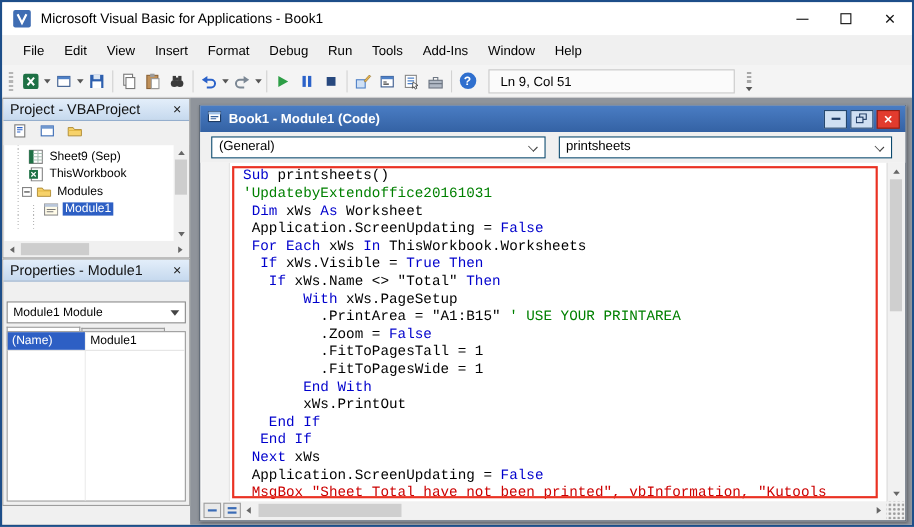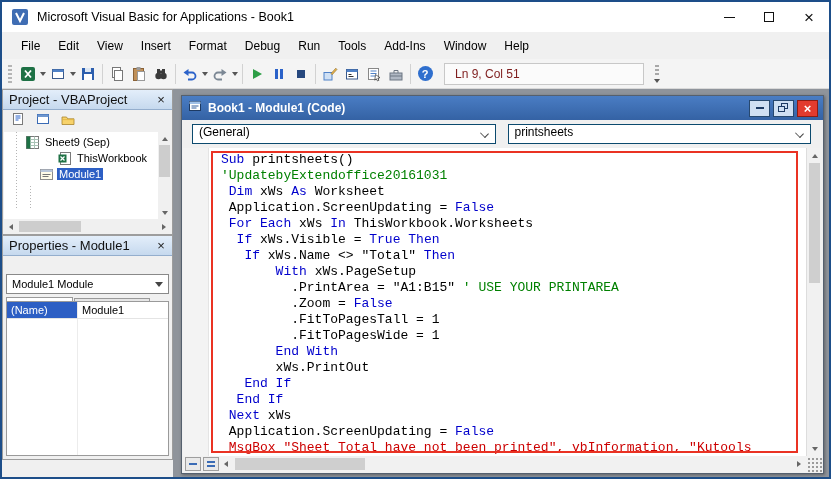--- a/index.html
+++ b/index.html
@@ -22,21 +22,21 @@
 
   
   .toolbar{position:absolute;top:57px;left:0;right:0;height:30px;background:#f4f4f4;border-bottom:1px solid #d9d9d9;display:flex;align-items:center;padding-left:4px}
   .tb-grip{width:4px;height:18px;margin:0 5px 0 2px;background:repeating-linear-gradient(to bottom,#b5b5b5 0 2px,transparent 2px 4px)}
   .tb-buttons{display:flex;align-items:center}
   .tb-btn{width:22px;height:24px;display:flex;align-items:center;justify-content:center}
   .tb-ic{display:flex;align-items:center;justify-content:center}
   .tb-dd{width:8px;height:24px;display:flex;align-items:center;justify-content:center}
   .dd-caret{width:0;height:0;border-left:3.5px solid transparent;border-right:3.5px solid transparent;border-top:4px solid #555}
   .tb-sep{width:1px;height:20px;background:#d2d2d2;margin:0 3px}
-  .ln-indicator{margin-left:8px;width:200px;height:22px;background:#fbfbfb;border:1px solid #c8c8c8;font-size:12px;color:#7f1d1d;display:flex;align-items:center;padding-left:10px}
+  .ln-indicator{margin-left:8px;width:224px;height:22px;background:#fbfbfb;border:1px solid #c8c8c8;font-size:12px;color:#000000;display:flex;align-items:center;padding-left:10px}
   .tb-overflow{margin-left:10px;height:24px;display:flex;flex-direction:column;align-items:center;justify-content:center}
   .tb-overflow .dots{width:4px;height:12px;background:repeating-linear-gradient(to bottom,#a8a8a8 0 2px,transparent 2px 4px)}
   .tb-overflow .dd-caret{margin-top:2px}
   .help-circle{width:15px;height:15px;border-radius:50%;background:#2f6fce;color:#fff;font-size:11px;font-weight:bold;display:flex;align-items:center;justify-content:center}
 
   
   .workspace{position:absolute;top:87px;left:0;right:0;bottom:0;background:#8f949b}
   .leftcol{position:absolute;top:0;left:0;width:171px;height:100%;background:#f0f0f0}
   .panel{position:absolute;left:0;width:100%;border:1px solid #9d9d9d;background:#f0f0f0;overflow:hidden}
   .project-panel{top:0;height:146px}
@@ -342,29 +342,39 @@
             <div class="tree-row" style="padding-left: 22px;">
               <span class="icon">
                 <svg width="13" height="13">
                   <rect x="0.5" y="0.5" width="12" height="12" fill="#fff" stroke="#7a7a7a"></rect>
                   <rect x="0.5" y="0.5" width="4" height="12" fill="#1e7145"></rect>
                   <path d="M4.5 3.5H12.5M4.5 6.5H12.5M4.5 9.5H12.5M8.5 0.5V12.5" stroke="#a9c3b6" stroke-width="1"></path>
                 </svg>
               </span>
               <span class="tree-label">Sheet9 (Sep)</span>
             </div>
-            <div class="tree-row" style="padding-left: 22px; margin-left: 32px;">
+            <div class="tree-row" style="padding-left: 22px;">
               <span class="icon">
                 <svg width="13" height="13">
                   <rect x="2.5" y="0.5" width="10" height="12" fill="#fff" stroke="#7a7a7a"></rect>
                   <rect x="0.5" y="2.5" width="8" height="8" fill="#1e7145"></rect>
                   <path d="M2.5 4.5l4 4M6.5 4.5l-4 4" stroke="#fff" stroke-width="1.2"></path>
                 </svg>
               </span>
               <span class="tree-label">ThisWorkbook</span>
+            </div>
+            <div class="tree-row" style="padding-left: 16px;">
+              <span class="expander"></span>
+              <span class="icon">
+                <svg width="14" height="12">
+                  <path d="M1 3 h4.5 l1.2 1.8 H13 V10.5 H1 Z" fill="#f7d26a" stroke="#a8842c" stroke-width="0.8"></path>
+                  <path d="M1 5.6 H13" stroke="#e0b440" stroke-width="0.8"></path>
+                </svg>
+              </span>
+              <span class="tree-label">Modules</span>
             </div>
             <div class="tree-row selected" style="padding-left: 36px;">
               <span class="icon">
                 <svg width="13" height="13">
                   <rect x="0.5" y="1.5" width="12" height="10" fill="#fffbe8" stroke="#8b8b8b"></rect>
                   <rect x="0.5" y="1.5" width="12" height="2.5" fill="#b9c6da"></rect>
                   <path d="M2.5 6.5h8M2.5 8.5h6" stroke="#777" stroke-width="1"></path>
                 </svg>
               </span>
               <span class="tree-label">Module1</span>

